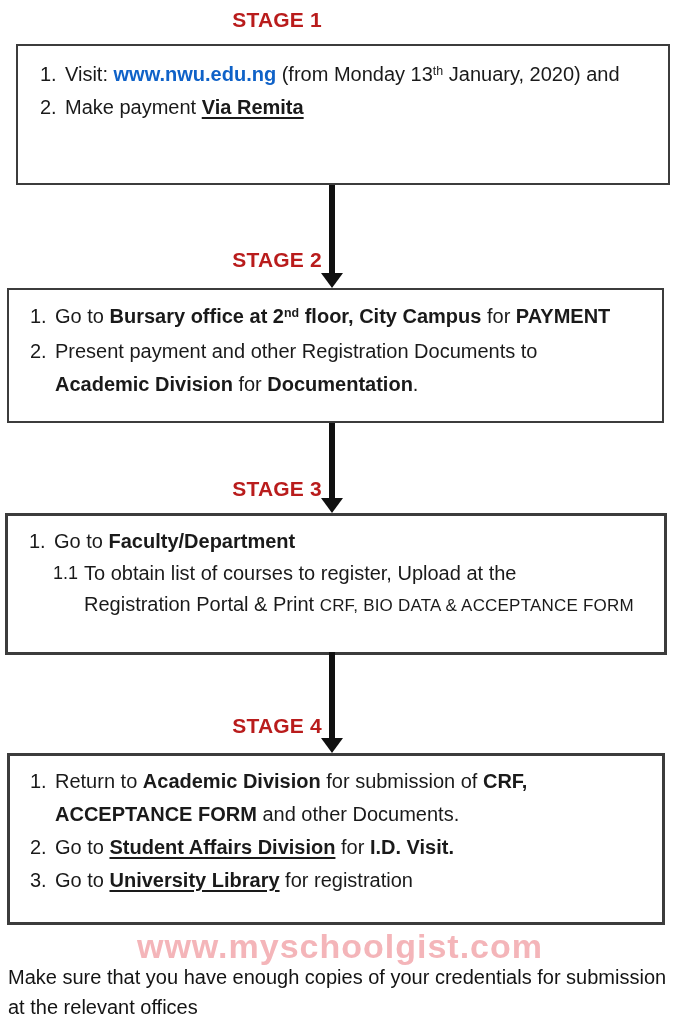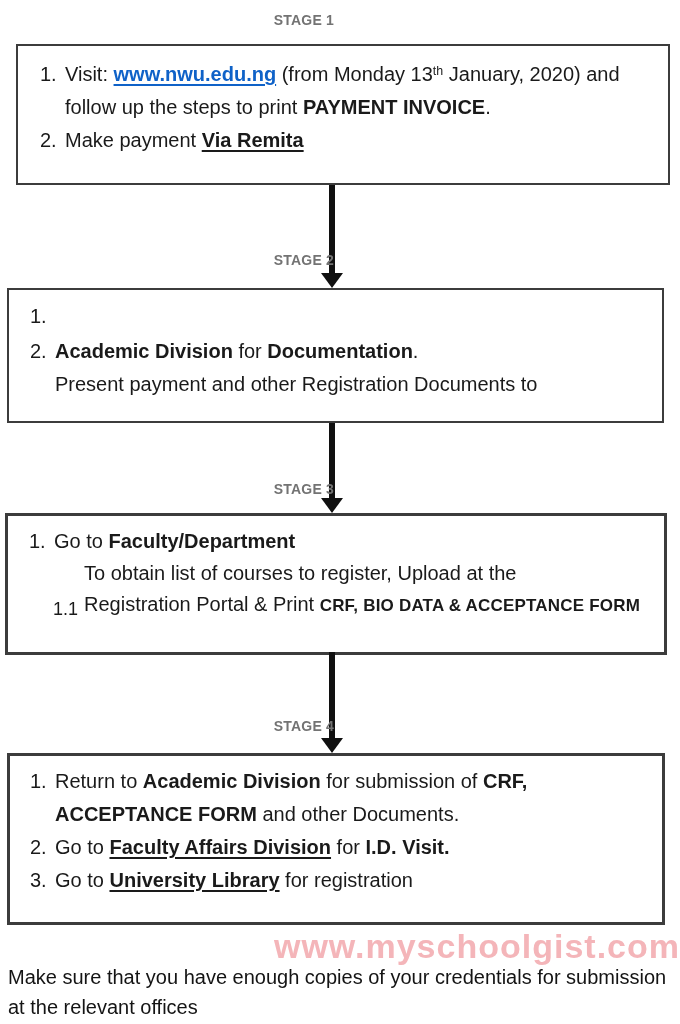--- a/index.html
+++ b/index.html
@@ -6,63 +6,62 @@
   html,body { width:680px; height:1024px; }
   body {
     position:relative;
     overflow:hidden;
     background:#ffffff;
     font-family:"Liberation Sans", sans-serif;
     color:#1a1a1a;
   }
   .stage-label {
     position:absolute;
-    left:12px; width:322px;
+    left:0; width:322px;
     text-align:right;
-    font-size:14px;
-    font-weight:bold;
-    color:#737373;
+    font-size:21px;
+    font-weight:bold;
+    color:#b91c1c;
     line-height:24px;
     letter-spacing:0.2px;
   }
   .box {
     position:absolute;
     border:2px solid #3c3c3c;
     background:#fff;
     font-size:20px;
     line-height:33px;
   }
   .box.thick { border-width:3px; }
   .li { display:flex; align-items:flex-start; }
   .num { width:25px; flex:0 0 25px; }
   .txt { flex:1 1 auto; }
   .sub { margin-left:24px; line-height:31px; }
-  .sub .num { width:31px; flex:0 0 31px; font-size:18px;margin-top:36px; }
+  .sub .num { width:31px; flex:0 0 31px; font-size:18px; }
   b, .b { font-weight:bold; }
   .bu {
     font-weight:bold;
     text-decoration:underline;
     text-decoration-thickness:2px;
     text-underline-offset:3px;
   }
   .link {
     font-weight:bold;
     color:#0f62c8;
-    text-decoration:underline;
     text-decoration-thickness:2px;
     text-underline-offset:3px;
     cursor:pointer;
   }
   sup.sp {
     font-size:0.62em;
     vertical-align:0.5em;
     line-height:0;
   }
   .smallcaps-bold {
-    font-weight:bold;
+    font-weight:normal;
     font-size:17px;
     letter-spacing:0.2px;
   }
   .arrow { position:absolute; width:22px; }
   .arrow-line {
     position:absolute;
     left:8px; top:0;
     width:6px;
     height:calc(100% - 14px);
     background:#101010;
@@ -84,21 +83,21 @@
   #stage4-label { top:714px; }
   #box1 { left:16px; top:44px;  width:654px; height:141px; padding:12px 12px 0 22px; }
   #box2 { left:7px;  top:288px; width:657px; height:135px; padding:10px 12px 0 21px; }
   #box3 { left:5px;  top:513px; width:662px; height:142px; padding:9px 8px 0 21px; }
   #box4 { left:7px;  top:753px; width:658px; height:172px; padding:9px 10px 0 20px; }
   #box2 .item-gap { margin-top:2px; }
   .watermark {
     position:absolute;
     left:0; top:926px;
     width:680px;
-    text-align:right;
+    text-align:center;
     font-size:34px;
     font-weight:bold;
     letter-spacing:1px;
     color:#f4b5b9;
     line-height:40px;
   }
   .footer {
     position:absolute;
     left:8px; top:962px;
     width:900px;
@@ -111,21 +110,20 @@
 </head>
 <body>
 
 <div class="stage-label" id="stage1-label">STAGE 1</div>
 
 <div class="box" id="box1">
   <div class="li">
     <span class="num">1.</span>
     <div class="txt">
       <div><span>Visit: </span><a class="link">www.nwu.edu.ng</a><span> (from Monday 13</span><sup class="sp">th</sup><span> January, 2020) and</span></div>
-      <div><span>follow up the steps to print </span><b>PAYMENT INVOICE</b><span>.</span></div>
     </div>
   </div>
   <div class="li">
     <span class="num">2.</span>
     <div class="txt">
       <div><span>Make payment </span><span class="bu">Via Remita</span></div>
     </div>
   </div>
 </div>
 
@@ -133,27 +131,28 @@
   <div class="arrow-line"></div>
   <div class="arrow-head"></div>
 </div>
 
 <div class="stage-label" id="stage2-label">STAGE 2</div>
 
 <div class="box" id="box2">
   <div class="li">
     <span class="num">1.</span>
     <div class="txt">
+      <div><span>Go to </span><b><span>Bursary office at 2</span><sup class="sp">nd</sup><span> floor, City Campus</span></b><span> for </span><b>PAYMENT</b></div>
     </div>
   </div>
   <div class="li item-gap">
     <span class="num">2.</span>
     <div class="txt">
+      <div><span>Present payment and other Registration Documents to</span></div>
       <div><b>Academic Division</b><span> for </span><b>Documentation</b><span>.</span></div>
-      <div><span>Present payment and other Registration Documents to</span></div>
     </div>
   </div>
 </div>
 
 <div class="arrow" id="arrow2">
   <div class="arrow-line"></div>
   <div class="arrow-head"></div>
 </div>
 
 <div class="stage-label" id="stage3-label">STAGE 3</div>
@@ -185,21 +184,21 @@
   <div class="li">
     <span class="num">1.</span>
     <div class="txt">
       <div><span>Return to </span><b>Academic Division</b><span> for submission of </span><b>CRF,</b></div>
       <div><b>ACCEPTANCE FORM</b><span> and other Documents.</span></div>
     </div>
   </div>
   <div class="li">
     <span class="num">2.</span>
     <div class="txt">
-      <div><span>Go to </span><span class="bu">Faculty Affairs Division</span><span> for </span><b>I.D. Visit.</b></div>
+      <div><span>Go to </span><span class="bu">Student Affairs Division</span><span> for </span><b>I.D. Visit.</b></div>
     </div>
   </div>
   <div class="li">
     <span class="num">3.</span>
     <div class="txt">
       <div><span>Go to </span><span class="bu">University Library</span><span> for registration</span></div>
     </div>
   </div>
 </div>
 

